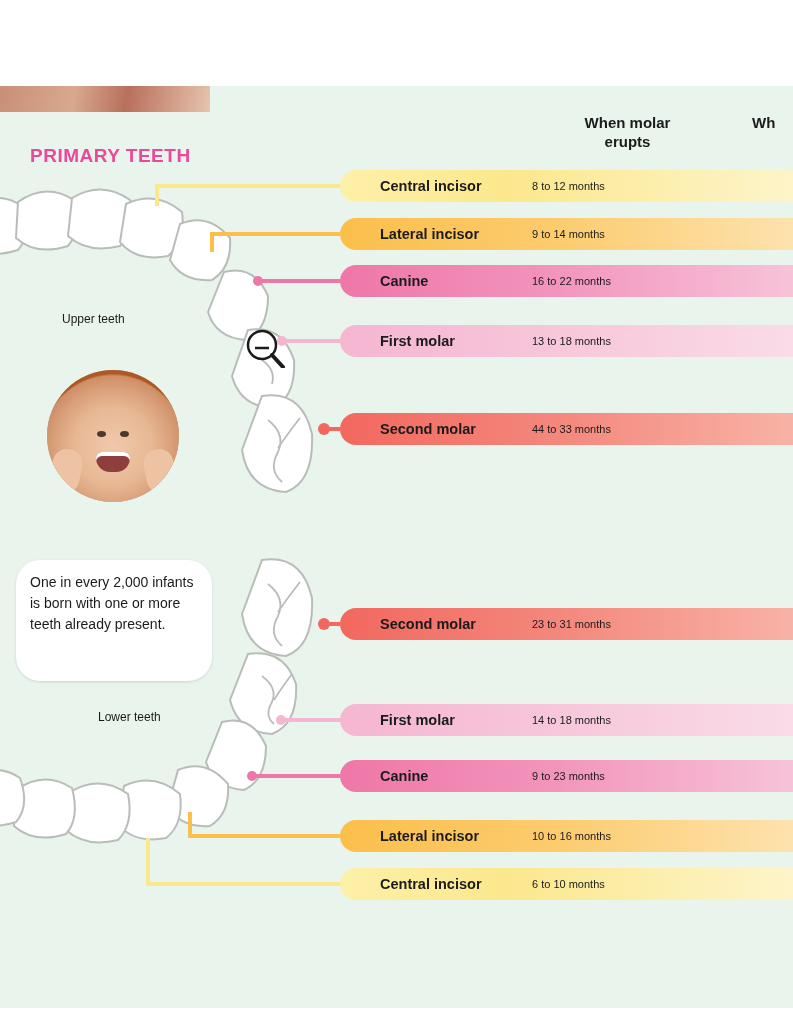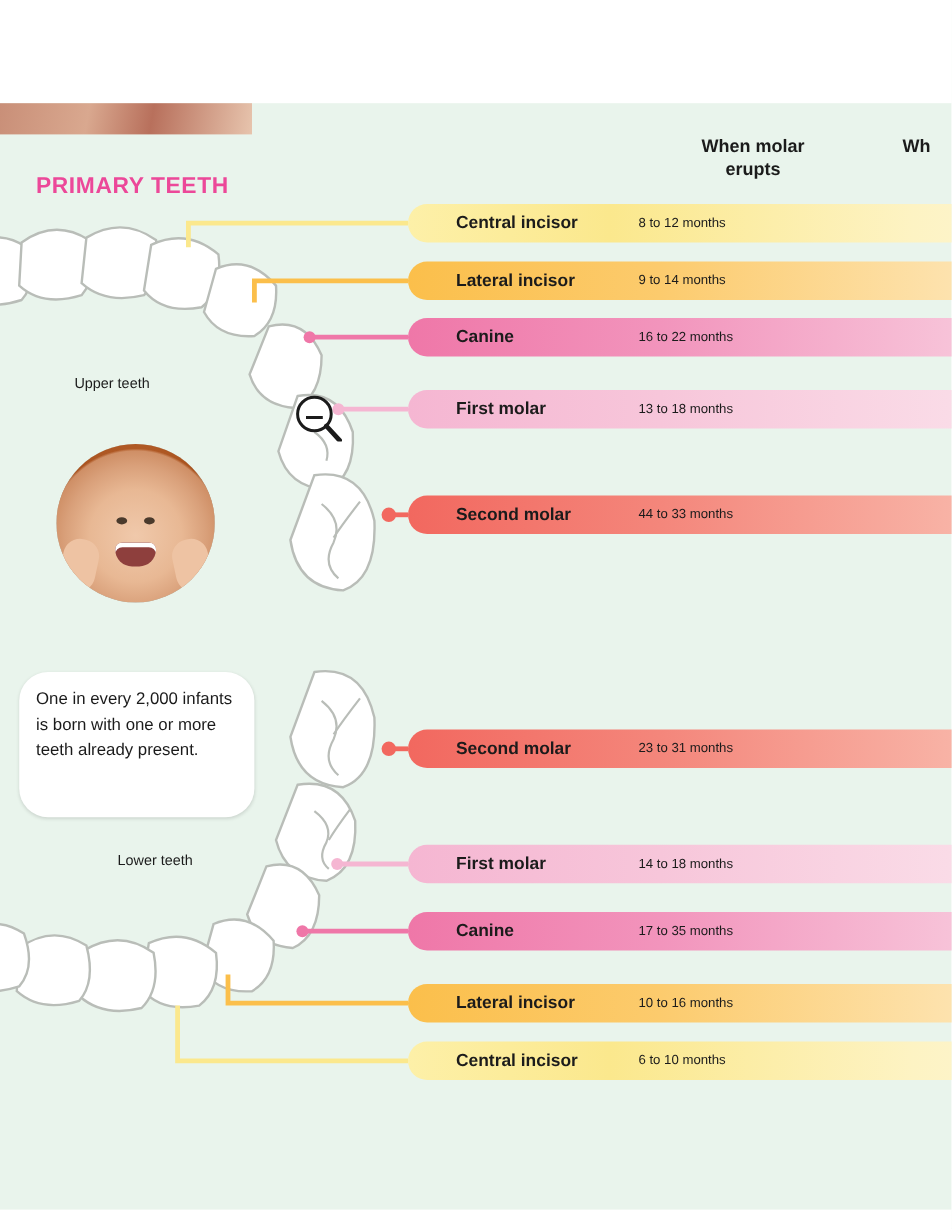--- a/index.html
+++ b/index.html
@@ -307,21 +307,21 @@
     <div class="erupt">23 to 31 months</div>
     <div class="shed">10</div>
   </div>
   <div class="row c-lpink" style="top:704px">
     <div class="name">First molar</div>
     <div class="erupt">14 to 18 months</div>
     <div class="shed">9</div>
   </div>
   <div class="row c-pink" style="top:760px">
     <div class="name">Canine</div>
-    <div class="erupt">17 to 35 months</div>
+    <div class="erupt">9 to 23 months</div>
     <div class="shed">9</div>
   </div>
   <div class="row c-orange" style="top:820px">
     <div class="name">Lateral incisor</div>
     <div class="erupt">10 to 16 months</div>
     <div class="shed">7</div>
   </div>
   <div class="row c-yellow" style="top:868px">
     <div class="name">Central incisor</div>
     <div class="erupt">6 to 10 months</div>

